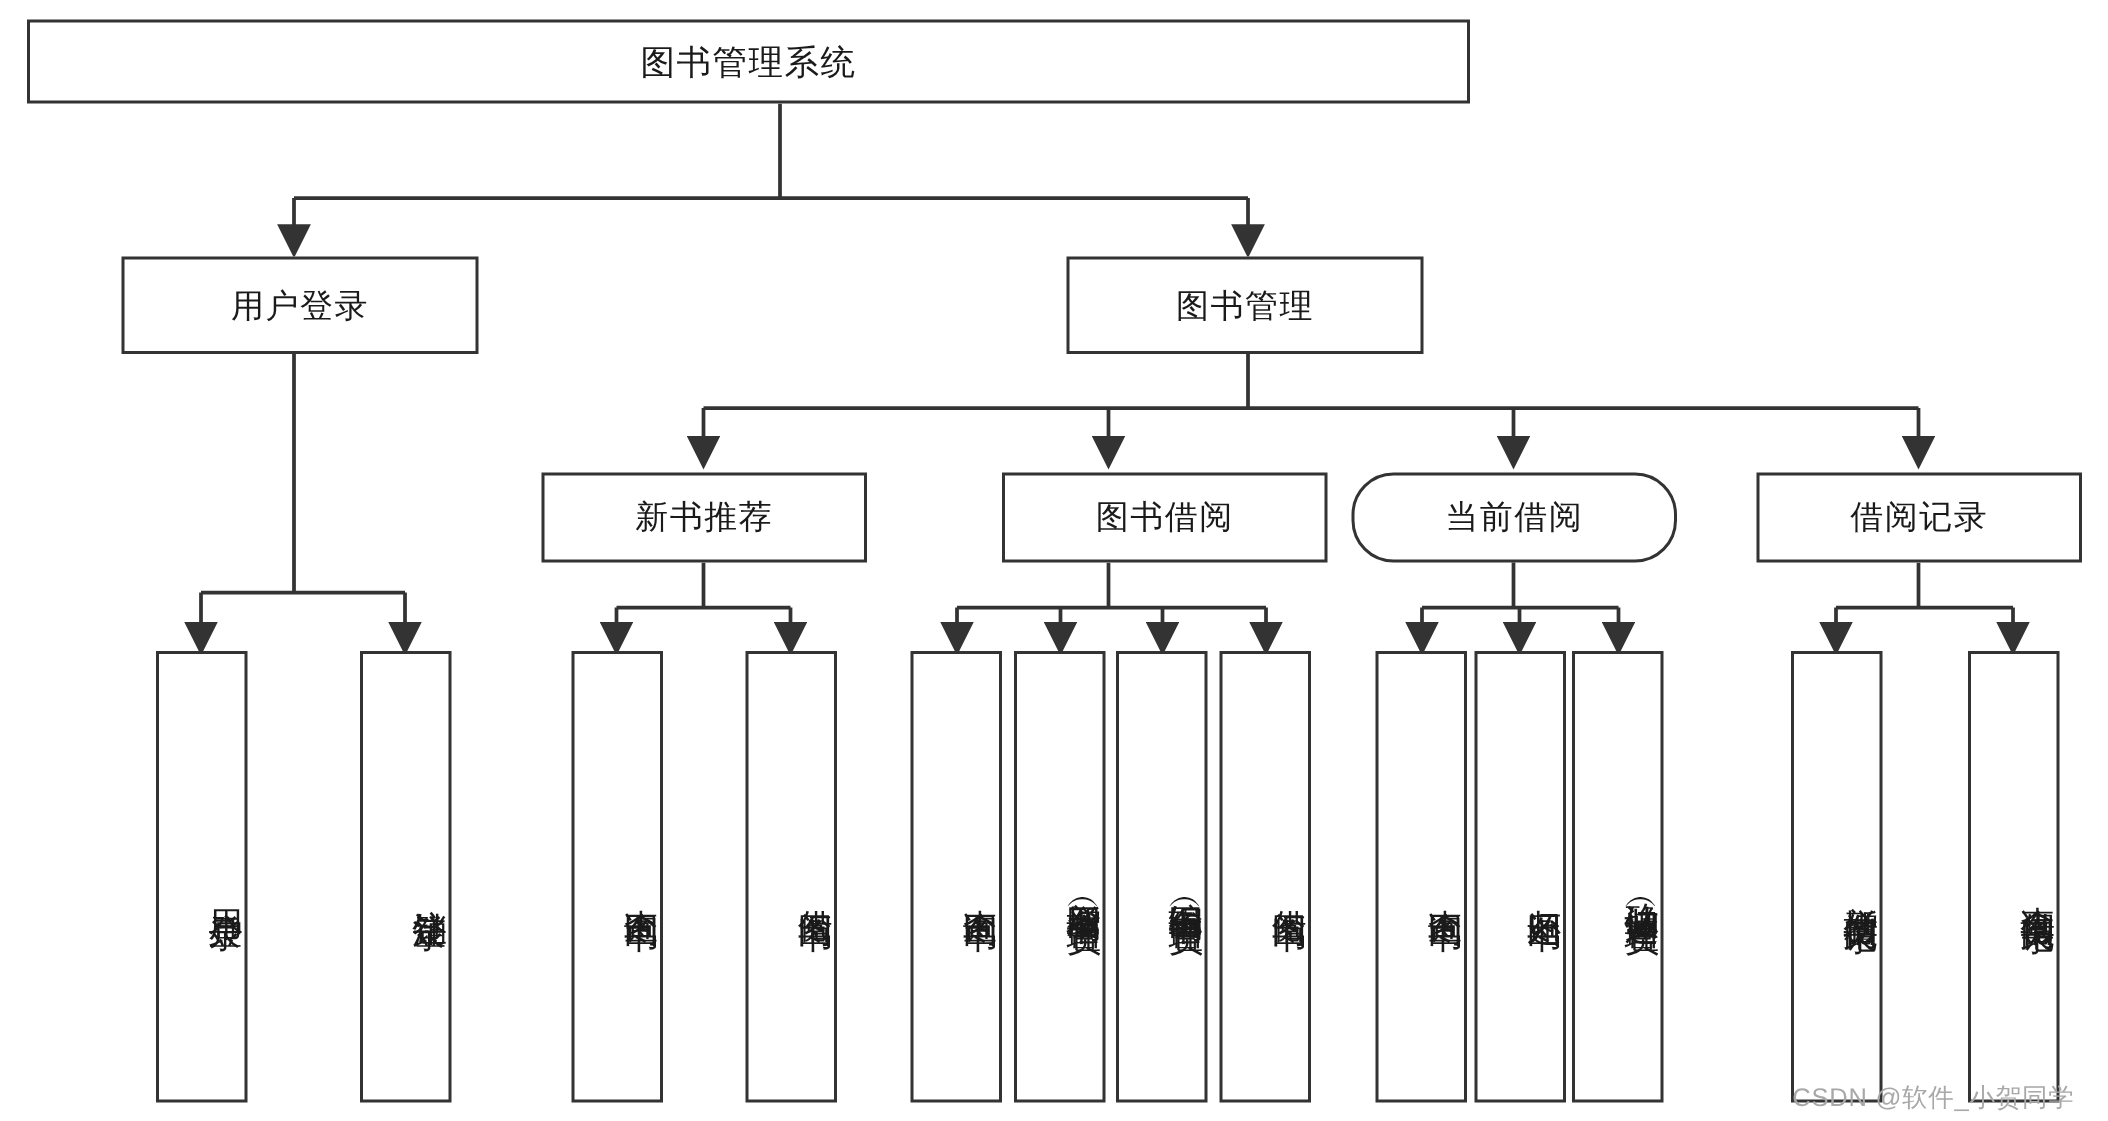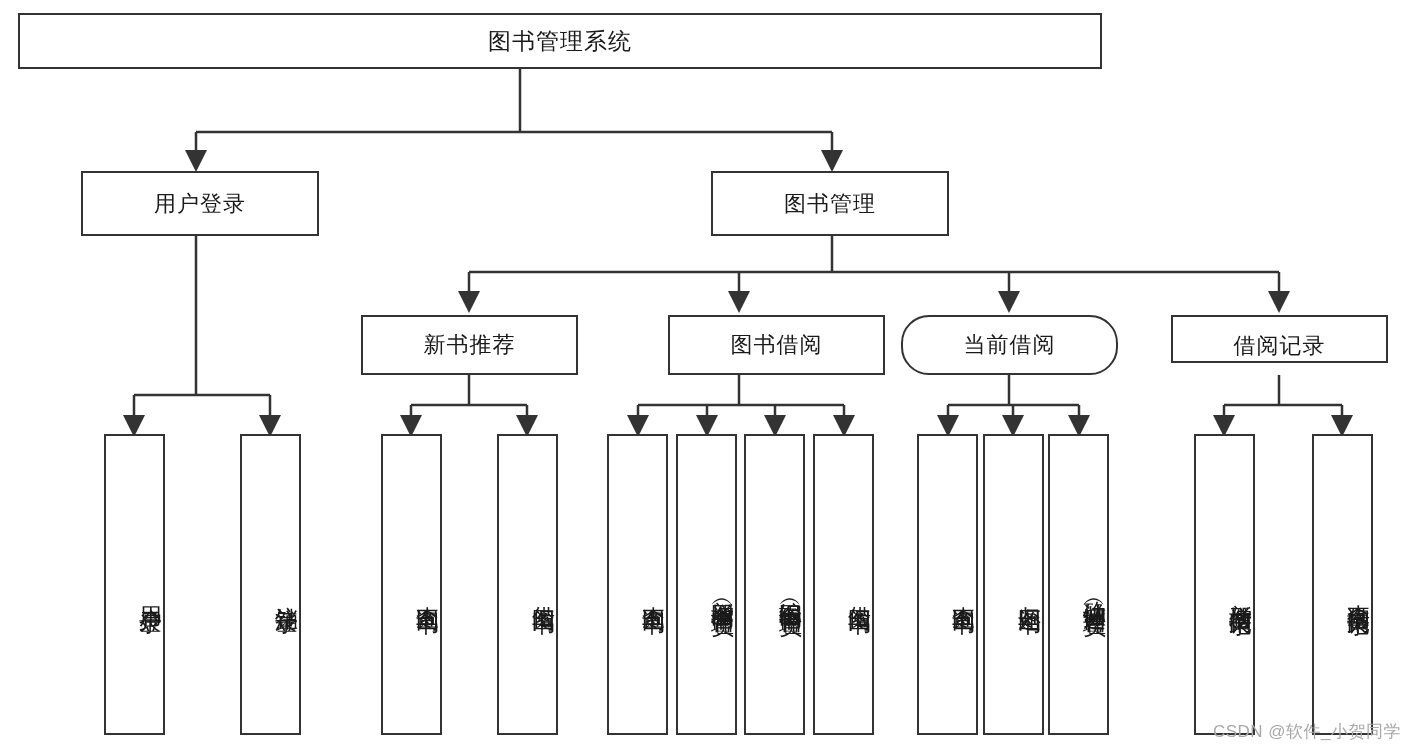--- a/index.html
+++ b/index.html
@@ -50,21 +50,21 @@
     font-size: 23px;
     line-height: 1.06;
     letter-spacing: 2px;
     align-items: flex-start;
     justify-content: center;
     padding-top: 14px;
     white-space: nowrap;
   }
   .watermark {
     position: absolute;
-    right: 4px;
+    right: 22px;
     bottom: 4px;
     font-size: 17px;
     color: #a8a8a8;
     letter-spacing: 0.5px;
     z-index: 3;
     white-space: nowrap;
   }
 </style>
 </head>
 <body>
@@ -114,41 +114,41 @@
       <path d="M1013,405 L1013,417" marker-end="url(#arrow)"></path>
       <path d="M1079,405 L1079,417" marker-end="url(#arrow)"></path>
 
       <path d="M1279,375 L1279,405"></path>
       <path d="M1224,405 L1342,405"></path>
       <path d="M1224,405 L1224,417" marker-end="url(#arrow)"></path>
       <path d="M1342,405 L1342,417" marker-end="url(#arrow)"></path>
     </g>
   </svg>
 
-  <div class="node node-h node-root" style="left:18px; top:13px; width:1084px; height:56px;">
+  <div class="node node-h node-root" style="left:18px; top:13px; width:962px; height:56px;">
     <span>图书管理系统</span>
   </div>
 
   <div class="node node-h" style="left:81px; top:171px; width:238px; height:65px;">
     <span>用户登录</span>
   </div>
   <div class="node node-h" style="left:711px; top:171px; width:238px; height:65px;">
     <span>图书管理</span>
   </div>
 
   <div class="node node-h" style="left:361px; top:315px; width:217px; height:60px;">
     <span>新书推荐</span>
   </div>
   <div class="node node-h" style="left:631px; top:315px; width:217px; height:60px;margin-left:37px;">
     <span>图书借阅</span>
   </div>
   <div class="node node-h" style="left:901px; top:315px; width:217px; height:60px;border-radius:28px;">
     <span>当前借阅</span>
   </div>
-  <div class="node node-h" style="left:1171px; top:315px; width:217px; height:48px;align-items:flex-end;">
+  <div class="node node-h" style="left:1171px; top:315px; width:217px; height:60px;">
     <span>借阅记录</span>
   </div>
 
   <div class="node node-v" style="left:104px; top:434px; width:61px; height:301px;">
     <span>用户登录</span>
   </div>
   <div class="node node-v" style="left:240px; top:434px; width:61px; height:301px;">
     <span>注销登录</span>
   </div>
 

